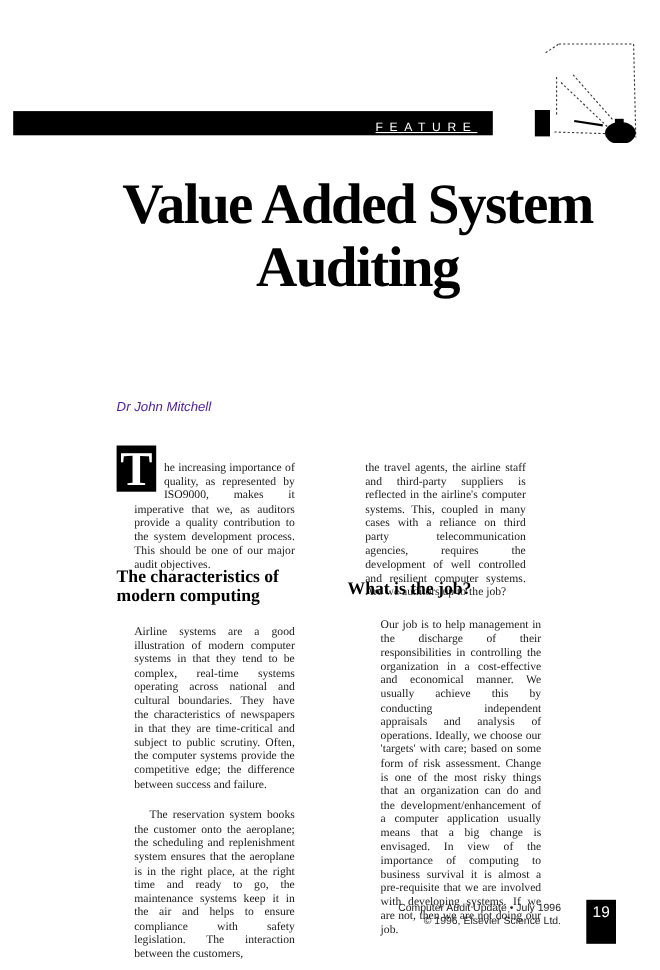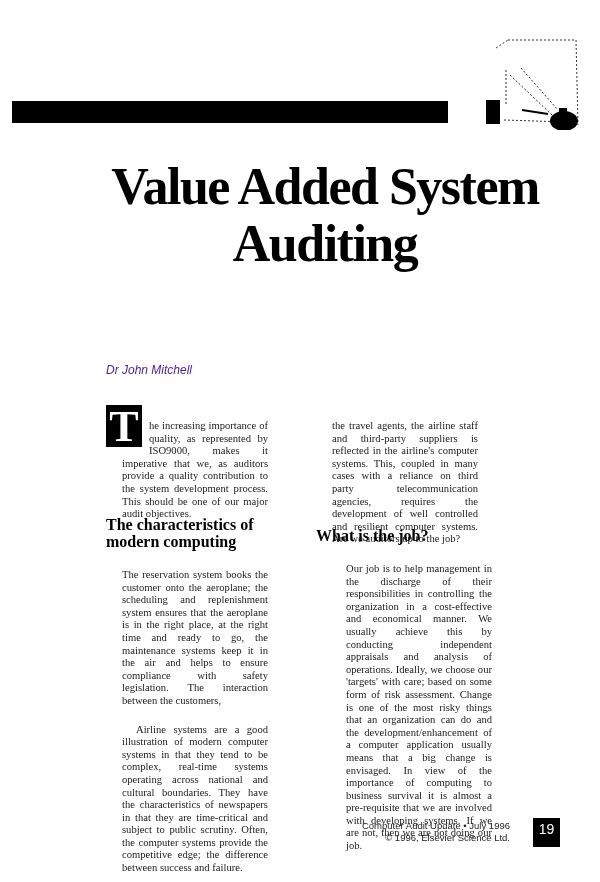--- a/index.html
+++ b/index.html
@@ -4,22 +4,22 @@
 <style>
   html, body { margin: 0; padding: 0; }
   body {
     width: 600px; height: 882px; background: #ffffff; position: relative; overflow: hidden;
     font-family: "Liberation Serif", serif; color: #111;
   }
   .feature-bar {
     position: absolute; left: 12px; top: 101px; width: 436px; height: 22px; background: #000;
   }
   .feature-label {
-    position: absolute; right: 14px; top: 20px; color: #fff;
-    font-family: "Liberation Sans", sans-serif; font-size: 11px; letter-spacing: 6px;
+    position: absolute; right: 14px; top: 9px; color: #fff;
+    font-family: "Liberation Sans", sans-serif; font-size: 11px; letter-spacing: 6px; text-decoration: underline;
   }
   .corner-art { position: absolute; left: 486px; top: 30px; width: 110px; height: 100px; }
 
   .title {
     position: absolute; left: 90px; top: 158px; width: 470px; margin: 0;
     font-family: "Liberation Serif", serif; font-weight: 900; font-size: 52px; line-height: 57px;
     letter-spacing: -1.5px; color: #000;
   }
   .title span { display: block; text-align: center; }
   .author {
@@ -42,21 +42,21 @@
   .h-left { left: 106px; top: 516px; width: 180px; }
   .h-right { left: 316px; top: 527px; width: 180px; }
   .col-left-body { left: 106px; top: 553px; }
   .col-right-body { left: 330px; top: 547px; }
 
   .footer-text {
     position: absolute; right: 90px; top: 820px; text-align: right;
     font-family: "Liberation Sans", sans-serif; font-size: 9.5px; line-height: 12px; color: #222;
   }
   .page-num {
-    position: absolute; left: 533px; top: 818px; width: 27px; height: 29px; background: #000; color: #fff;
+    position: absolute; left: 533px; top: 818px; width: 27px; height: 40px; background: #000; color: #fff;
     font-family: "Liberation Sans", sans-serif; font-size: 14px; line-height: 22px; text-align: center;
   }
 </style>
 </head>
 <body>
 
 <div class="feature-bar">
   <span class="feature-label">FEATURE</span>
 </div>
 
@@ -86,22 +86,22 @@
   <span class="dropcap">T</span>
   <p>he increasing importance of quality, as represented by ISO9000, makes it imperative that we, as auditors provide a quality contribution to the system development process. This should be one of our major audit objectives.</p>
 </div>
 
 <div class="col col-right-intro">
   <p>the travel agents, the airline staff and third-party suppliers is reflected in the airline's computer systems. This, coupled in many cases with a reliance on third party telecommunication agencies, requires the development of well controlled and resilient computer systems. Are we auditors up to the job?</p>
 </div>
 
 <h2 class="heading h-left">The characteristics of modern computing</h2>
 <div class="col col-left-body">
+  <p>Airline systems are a good illustration of modern computer systems in that they tend to be complex, real-time systems operating across national and cultural boundaries. They have the characteristics of newspapers in that they are time-critical and subject to public scrutiny. Often, the computer systems provide the competitive edge; the difference between success and failure.</p>
   <p>The reservation system books the customer onto the aeroplane; the scheduling and replenishment system ensures that the aeroplane is in the right place, at the right time and ready to go, the maintenance systems keep it in the air and helps to ensure compliance with safety legislation. The interaction between the customers,</p>
-  <p>Airline systems are a good illustration of modern computer systems in that they tend to be complex, real-time systems operating across national and cultural boundaries. They have the characteristics of newspapers in that they are time-critical and subject to public scrutiny. Often, the computer systems provide the competitive edge; the difference between success and failure.</p>
 </div>
 
 <h2 class="heading h-right">What is the job?</h2>
 <div class="col col-right-body">
   <p>Our job is to help management in the discharge of their responsibilities in controlling the organization in a cost-effective and economical manner. We usually achieve this by conducting independent appraisals and analysis of operations. Ideally, we choose our 'targets' with care; based on some form of risk assessment. Change is one of the most risky things that an organization can do and the development/enhancement of a computer application usually means that a big change is envisaged. In view of the importance of computing to business survival it is almost a pre-requisite that we are involved with developing systems. If we are not, then we are not doing our job.</p>
 </div>
 
 <div class="footer-text">
   <div>Computer Audit Update • July 1996</div>
   <div>© 1996, Elsevier Science Ltd.</div>

